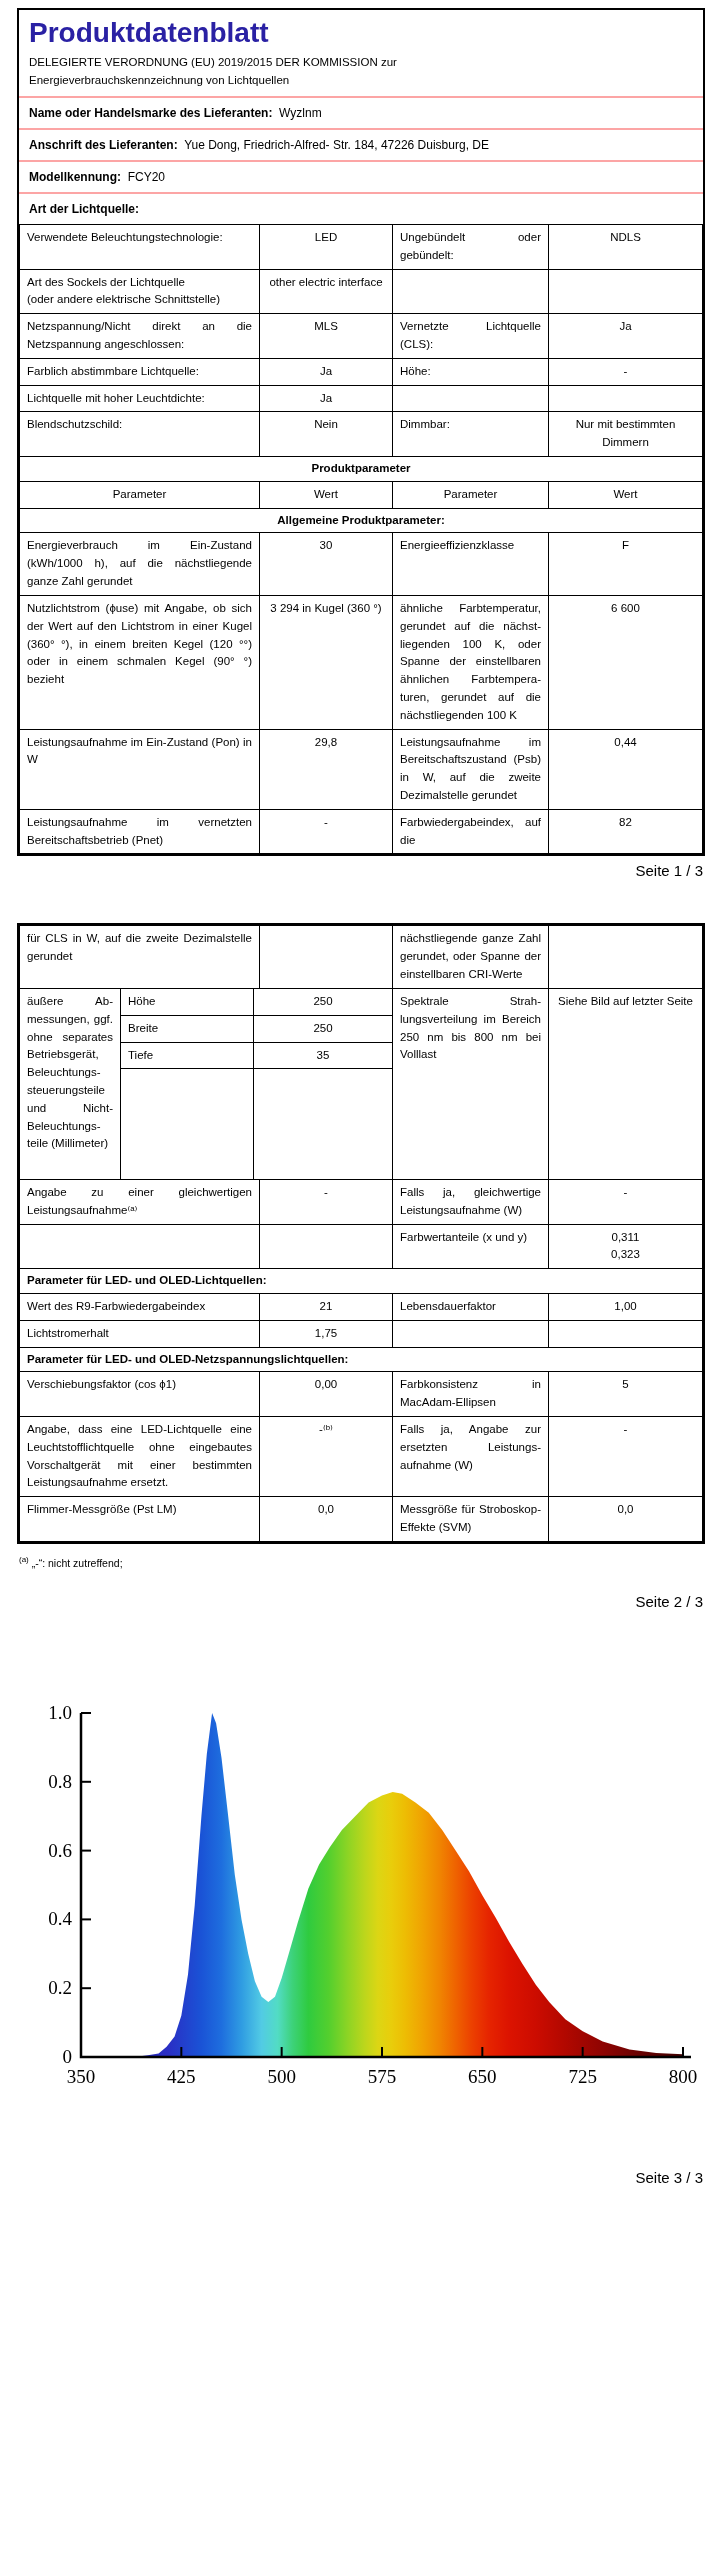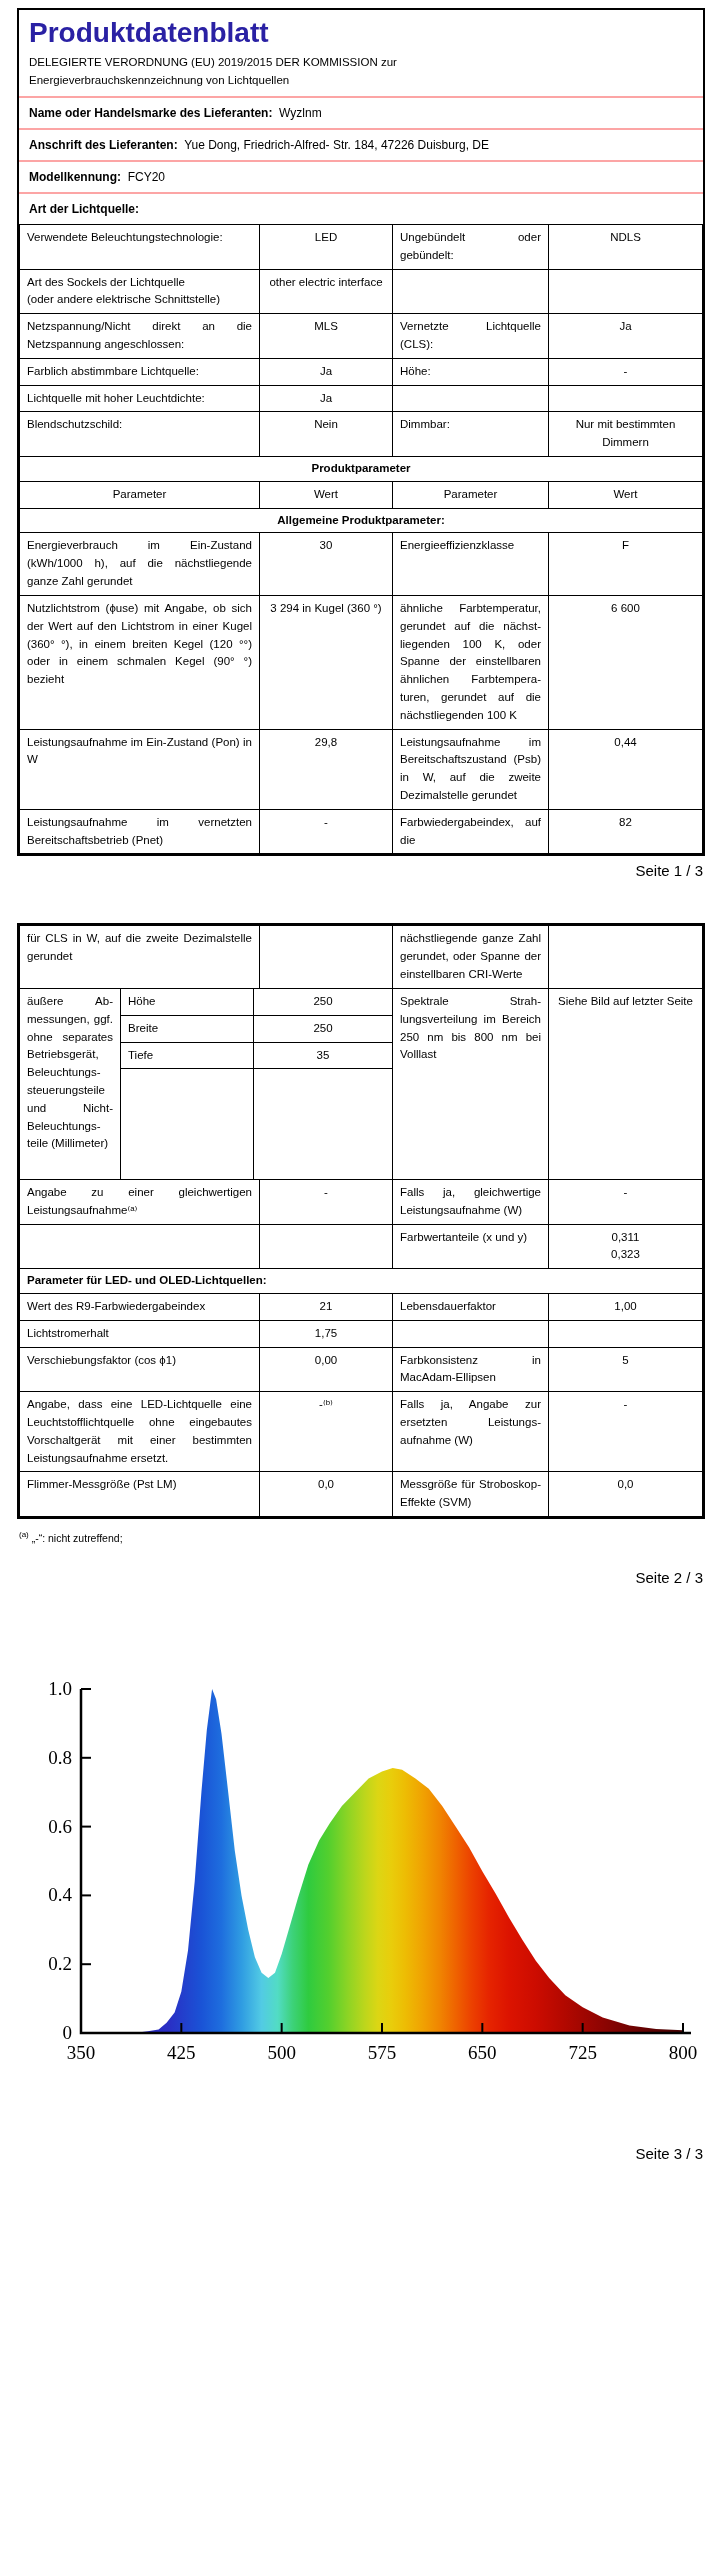--- a/index.html
+++ b/index.html
@@ -203,20 +203,23 @@
               <td class="j">Wert des R9-Farbwiedergabein­dex</td>
               <td class="c">21</td>
               <td class="j">Lebensdauerfaktor</td>
               <td class="c">1,00</td>
             </tr>
             <tr>
               <td class="j">Lichtstromerhalt</td>
               <td class="c">1,75</td>
               <td class="j"></td>
               <td class="c"></td>
+            </tr>
+            <tr>
+              <td class="sec " colspan="4">Parameter für LED- und OLED-Netzspannungslichtquellen:</td>
             </tr>
             <tr>
               <td class="j">Verschiebungsfaktor (cos ϕ1)</td>
               <td class="c">0,00</td>
               <td class="j">Farbkonsistenz in MacAdam-Ellipsen</td>
               <td class="c">5</td>
             </tr>
             <tr>
               <td class="j">Angabe, dass eine LED-Licht­quelle eine Leuchtstofflicht­quelle ohne eingebautes Vor­schaltgerät mit einer bestimm­ten Leistungsaufnahme ersetzt.</td>
               <td class="c">-⁽ᵇ⁾</td>

